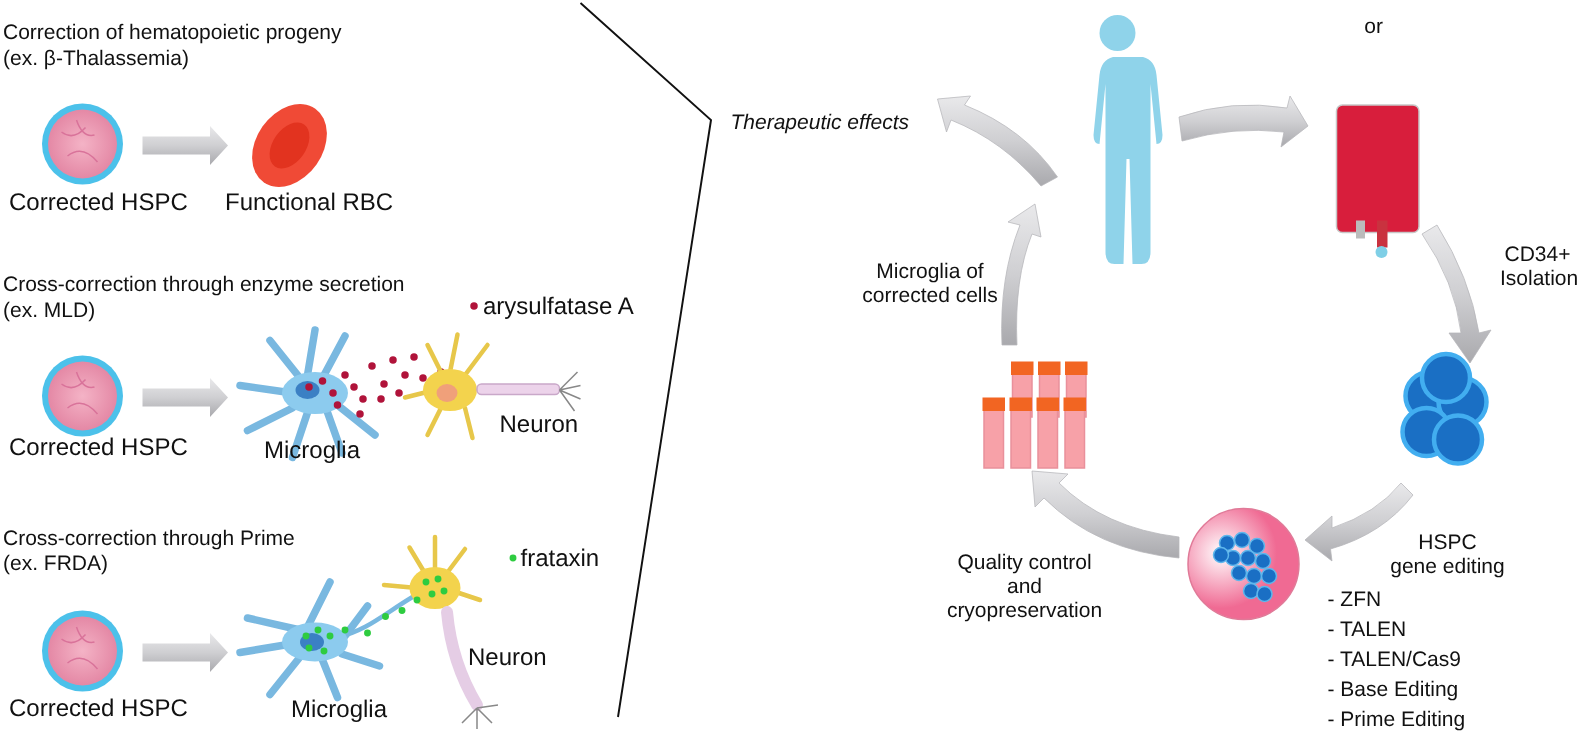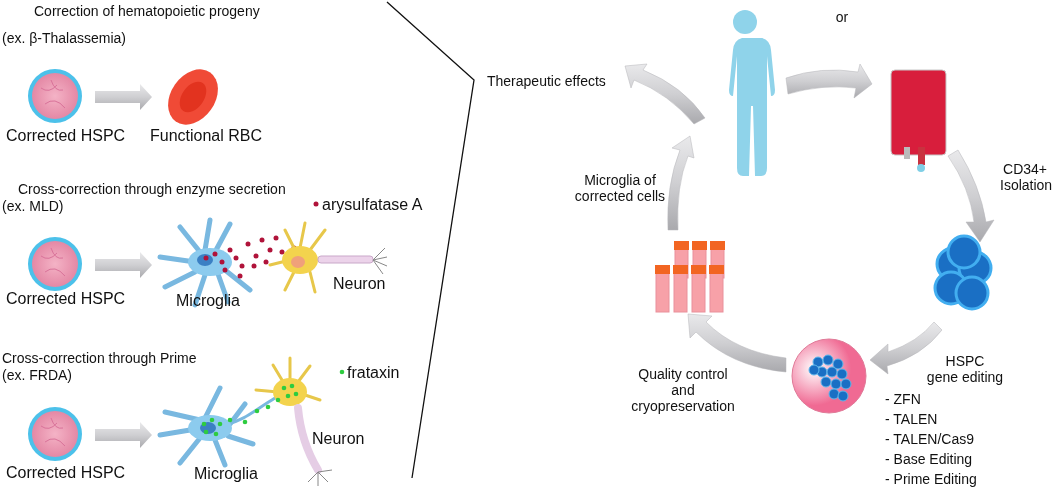--- a/index.html
+++ b/index.html
@@ -186,41 +186,41 @@
   <g fill="url(#arrowGrad)" stroke="#b5b5b9" stroke-width="0.5">
     <path d="M786,78 q35,-12 72,-6 l2,-8 12,20 -18,14 2,-10 q-34,-4 -68,6z"></path>
     <path d="M958,150 q22,35 28,72 l8,-2 -14,22 -14,-20 8,0 q-4,-34 -26,-66z"></path>
     <path d="M942,330 q-20,26 -55,36 l1,8 -18,-14 18,-16 0,8 q30,-10 46,-30z"></path>
     <path d="M786,372 q-55,-5 -90,-40 l-6,6 -2,-24 24,2 -6,6 q30,30 80,36z"></path>
     <path d="M668,230 q-2,-45 12,-80 l-8,-2 18,-12 4,22 -6,-2 q-12,30 -10,74z"></path>
     <path d="M694,124 q-25,-30 -60,-44 l-3,8 -6,-22 22,-2 -4,6 q40,16 62,48z"></path>
   </g>
 </svg>
 
-<div class="t" style="left:2px;top:3px;margin-left:32px;">Correction of hematopoietic progeny</div>
+<div class="t" style="left:2px;top:13px;">Correction of hematopoietic progeny</div>
 <div class="t" style="left:2px;top:30px;">(ex. β-Thalassemia)</div>
 <div class="t s" style="left:6px;top:128px;">Corrected HSPC</div>
 <div class="t s" style="left:150px;top:128px;">Functional RBC</div>
 
-<div class="t" style="left:18px;top:181px;">Cross-correction through enzyme secretion</div>
+<div class="t" style="left:2px;top:181px;">Cross-correction through enzyme secretion</div>
 <div class="t" style="left:2px;top:198px;">(ex. MLD)</div>
 <div class="t s" style="left:322px;top:197px;">arysulfatase A</div>
 <div class="t s" style="left:6px;top:291px;">Corrected HSPC</div>
 <div class="t s" style="left:176px;top:293px;">Microglia</div>
 <div class="t s" style="left:333px;top:276px;">Neuron</div>
 
 <div class="t" style="left:2px;top:350px;">Cross-correction through Prime</div>
 <div class="t" style="left:2px;top:367px;">(ex. FRDA)</div>
 <div class="t s" style="left:347px;top:365px;">frataxin</div>
 <div class="t s" style="left:6px;top:465px;">Corrected HSPC</div>
 <div class="t s" style="left:194px;top:466px;">Microglia</div>
 <div class="t s" style="left:312px;top:431px;">Neuron</div>
 
 <div class="t c" style="left:762px;top:12px;width:160px;">
-  <div style="line-height:11px;">or</div>
+  <div style="line-height:11px;text-align:right;">or</div>
 </div>
 <div class="t c" style="left:1000px;top:161px;width:50px;">
   <div>CD34+</div>
   <div>Isolation</div>
 </div>
 <div class="t c" style="left:918px;top:353px;width:94px;">
   <div>HSPC</div>
   <div>gene editing</div>
 </div>
 <div class="t" style="left:885px;top:389px;line-height:20px;">
@@ -232,13 +232,13 @@
 </div>
 <div class="t c" style="left:628px;top:366px;width:110px;">
   <div>Quality control</div>
   <div>and</div>
   <div>cryopreservation</div>
 </div>
 <div class="t c" style="left:565px;top:172px;width:110px;">
   <div>Microglia of</div>
   <div>corrected cells</div>
 </div>
-<div class="t" style="left:487px;top:73px;">Therapeutic effects</div>
+<div class="t" style="left:487px;top:73px;font-style:italic;">Therapeutic effects</div>
 
 </body></html>

